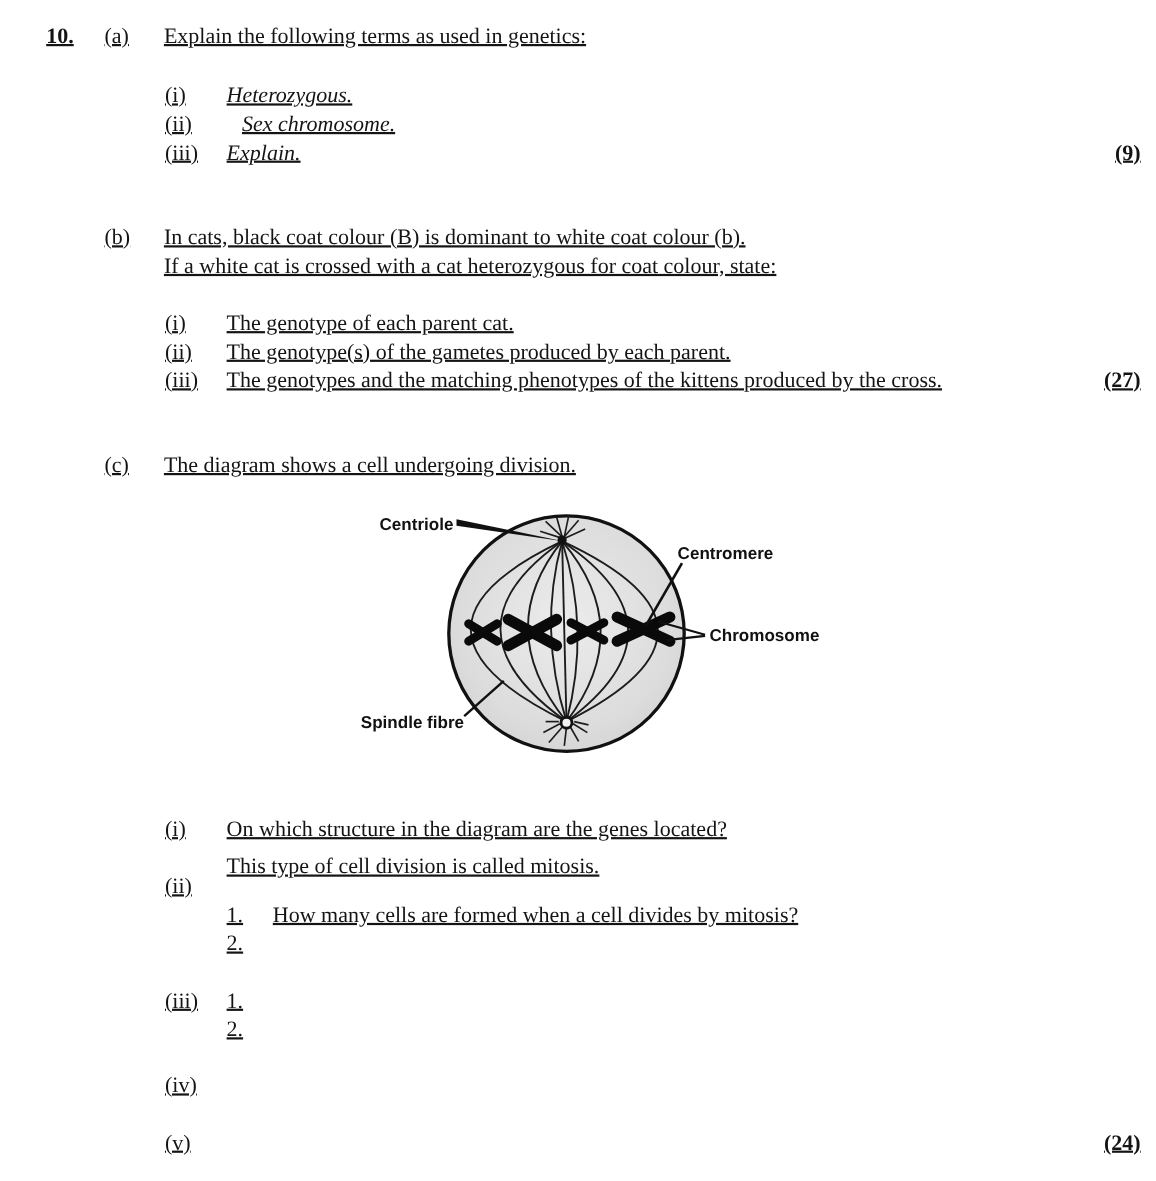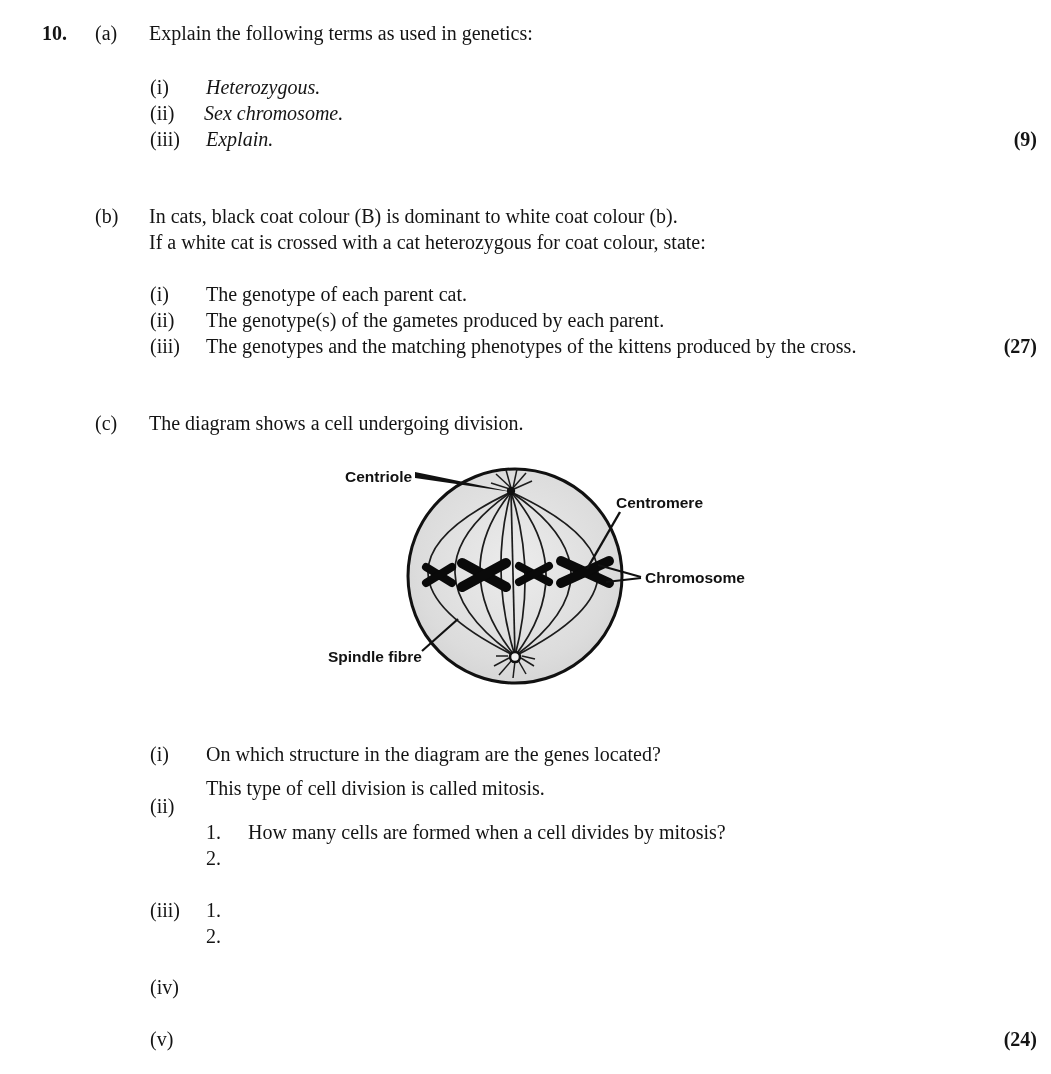--- a/index.html
+++ b/index.html
@@ -1,37 +1,37 @@
 <!DOCTYPE html>
 <html><head>
 <meta charset="utf-8">
 <style>
   html,body{margin:0;padding:0;background:#ffffff;}
   .page{position:relative;width:1051px;height:1074px;background:#ffffff;overflow:hidden;
         font-family:"Liberation Serif", serif;color:#141414;}
-  .t{position:absolute;white-space:nowrap;font-size:20px;line-height:23px;}
+  .t{position:absolute;white-space:nowrap;font-size:20px;line-height:23px;text-decoration:underline;}
   .b{font-weight:bold;}
   .i{font-style:italic;}
   .marks{font-weight:bold;}
   .diagram{position:absolute;left:310px;top:448px;width:460px;height:250px;}
   .dlabel{font-family:"Liberation Sans", sans-serif;font-weight:bold;font-size:15.5px;fill:#111;}
 </style>
 </head>
 <body>
 
 <div class="page">
 
   <span class="t b" style="left:42px;top:22px">10.</span>
   <span class="t" style="left:95px;top:22px">(a)</span>
   <span class="t" style="left:149px;top:22px">Explain the following terms as used in genetics:</span>
 
   <span class="t" style="left:150px;top:76px">(i)</span>
   <span class="t i" style="left:206px;top:76px">Heterozygous.</span>
   <span class="t" style="left:150px;top:102px">(ii)</span>
-  <span class="t i" style="left:204px;top:102px">Sex chromosome.</span>
+  <span class="t i" style="left:220px;top:102px">Sex chromosome.</span>
   <span class="t" style="left:150px;top:128px">(iii)</span>
   <span class="t i" style="left:206px;top:128px">Explain.</span>
   <span class="t marks" style="right:14px;top:128px">(9)</span>
 
   <span class="t" style="left:95px;top:205px">(b)</span>
   <span class="t" style="left:149px;top:231px">If a white cat is crossed with a cat heterozygous for coat colour, state:</span>
   <span class="t" style="left:149px;top:205px">In cats, black coat colour (B) is dominant to white coat colour (b).</span>
 
   <span class="t" style="left:150px;top:283px">(i)</span>
   <span class="t" style="left:206px;top:283px">The genotype of each parent cat.</span>

